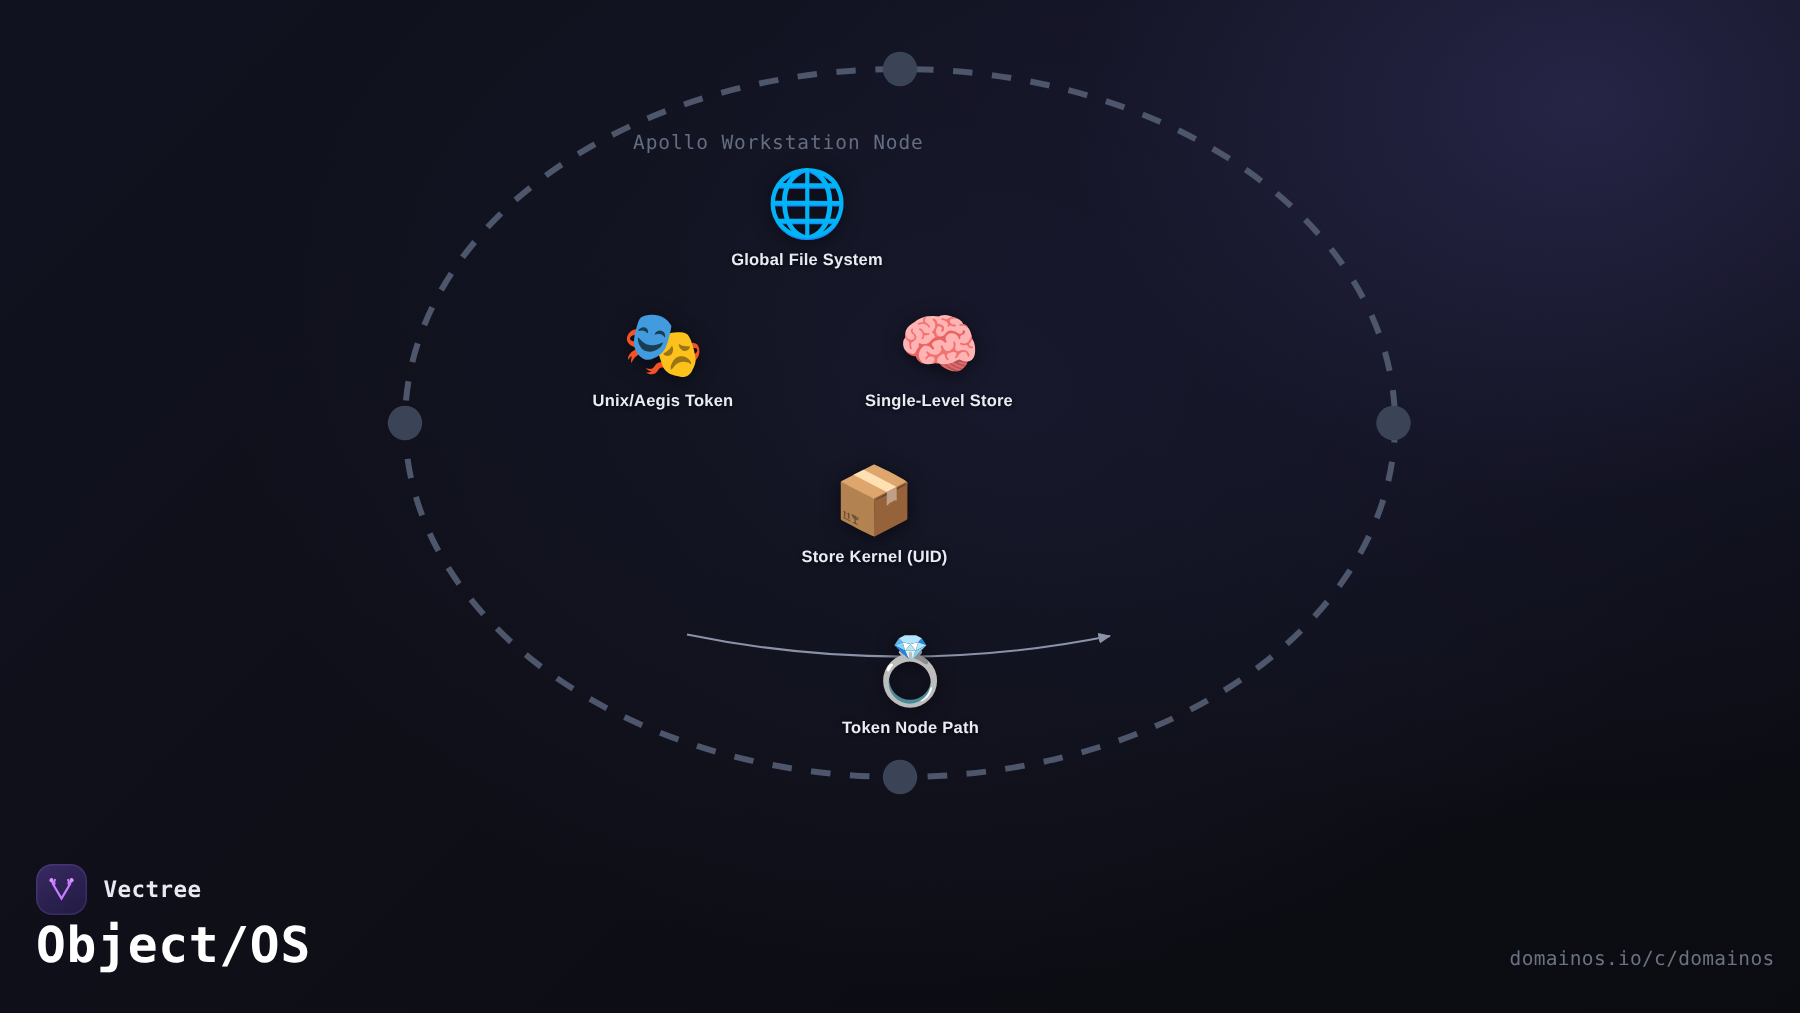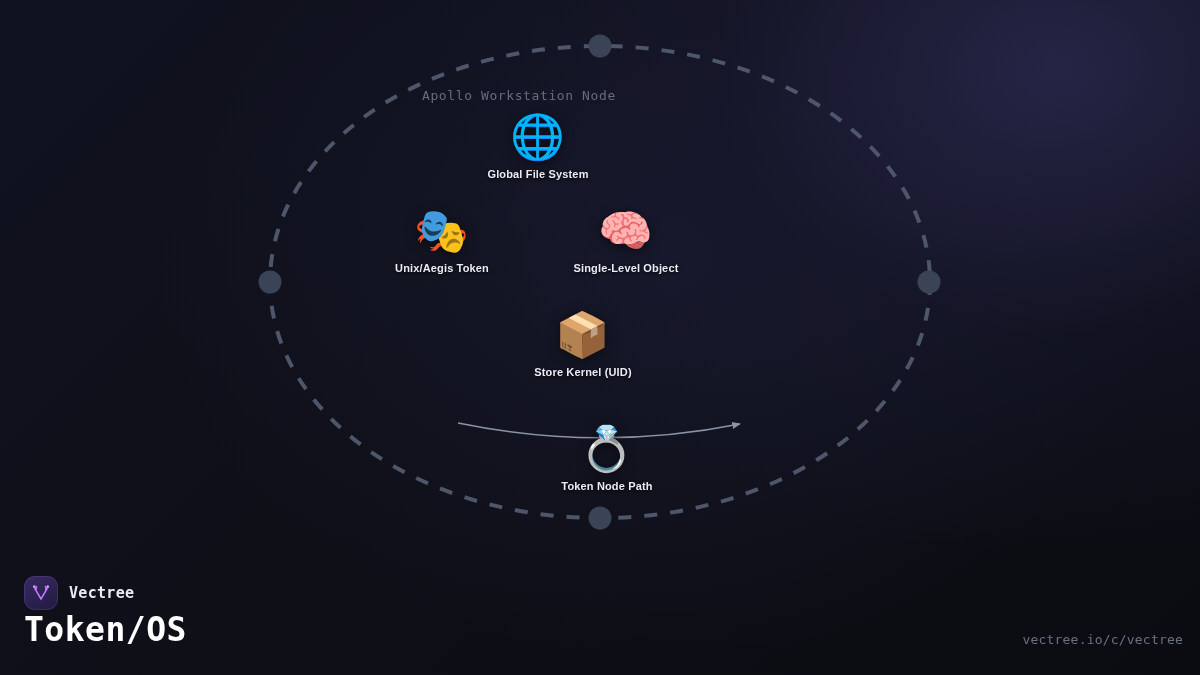--- a/index.html
+++ b/index.html
@@ -150,21 +150,21 @@
     <span class="node-label">Global File System</span>
   </div>
 
   <div class="node" style="left:442px; top:240px;">
     <span class="emoji">🎭</span>
     <span class="node-label">Unix/Aegis Token</span>
   </div>
 
   <div class="node" style="left:626px; top:240px;">
     <span class="emoji">🧠</span>
-    <span class="node-label">Single-Level Object</span>
+    <span class="node-label">Single-Level Store</span>
   </div>
 
   <div class="node" style="left:583px; top:344px;">
     <span class="emoji">📦</span>
     <span class="node-label">Store Kernel (UID)</span>
   </div>
 
   <div class="node" style="left:607px; top:458px;">
     <span class="emoji">💍</span>
     <span class="node-label">Token Node Path</span>
@@ -180,17 +180,17 @@
             <path d="M6.6 4.6 L5.4 7.2"></path>
             <path d="M18.4 5.0 L15.6 7.0"></path>
             <path d="M15.4 4.6 L16.6 7.2"></path>
           </g>
           <circle cx="4.3" cy="4.6" r="1.25" fill="#d896ff"></circle>
           <circle cx="17.7" cy="4.6" r="1.25" fill="#d896ff"></circle>
         </svg>
       </span>
       <span class="brand-name">Vectree</span>
     </div>
-    <div class="deck-title">Token/OS</div>
-    <div class="deck-url">vectree.io/c/vectree</div>
+    <div class="deck-title">Object/OS</div>
+    <div class="deck-url">domainos.io/c/domainos</div>
   </div>
 
 </div>
 
 </body></html>

